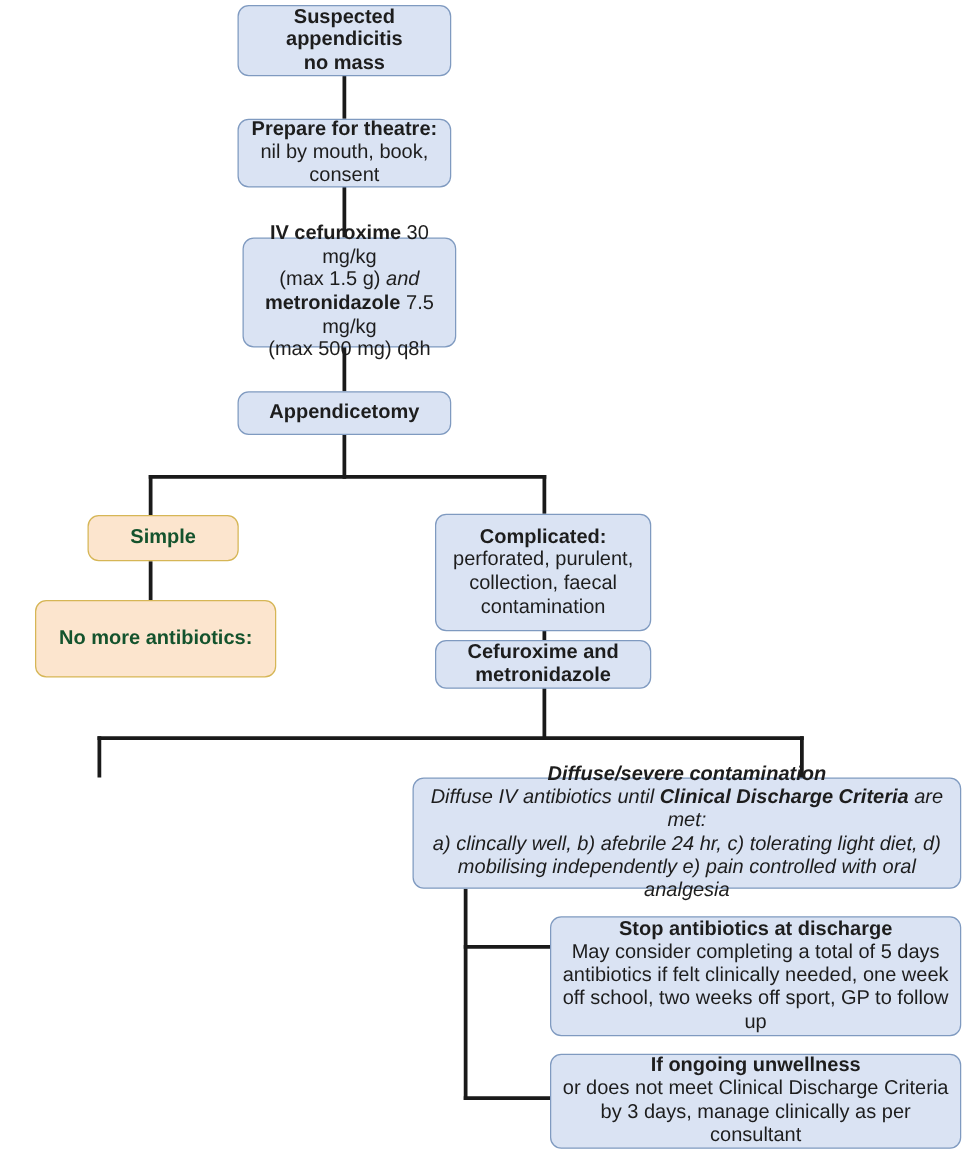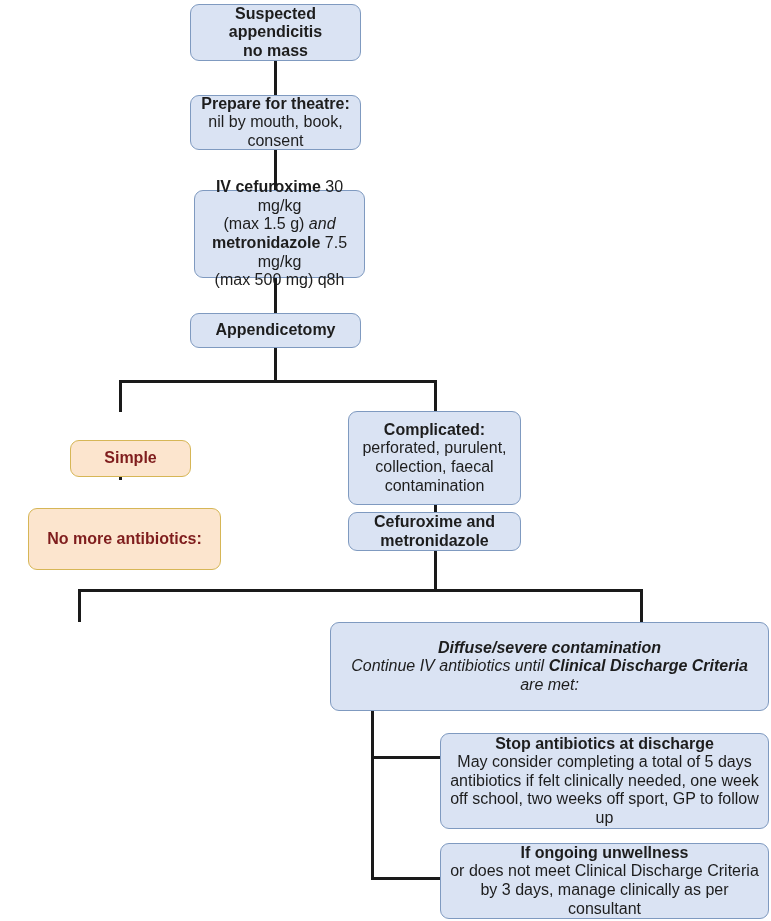--- a/index.html
+++ b/index.html
@@ -26,21 +26,21 @@
     display:flex;
     align-items:center;
     justify-content:center;
     text-align:center;
     line-height:1.16;
     font-size:16px;
     padding:4px 7px;
   }
   .node .txt{width:100%;}
   .node.blue{background:#dae3f3;border:1.3px solid #7f9ac0;color:#1d1d1d;}
-  .node.orange{background:#fce5ce;border:1.3px solid #d6b656;color:#7f1d1d;margin-top:28px;}
+  .node.orange{background:#fce5ce;border:1.3px solid #d6b656;color:#14532d;}
   b{font-weight:bold;}
   i{font-style:italic;}
 </style>
 </head>
 <body>
 
 <div id="canvas">
 
   <div class="ln v" style="left:274px;top:60px;height:35px;"></div>
   <div class="ln v" style="left:274px;top:149px;height:41px;"></div>
@@ -114,21 +114,22 @@
     <div class="txt">
       <b>Cefuroxime and</b><br>
       <b>metronidazole</b>
     </div>
   </div>
 
 
   <div class="node blue" style="left:330px;top:622px;width:439px;height:89px;font-style:italic;">
     <div class="txt">
       <b>Diffuse/severe contamination</b><br>
-      <span>Continue IV antibiotics until </span><b>Clinical Discharge Criteria</b><span> are met:</span><br>
+      <span>Diffuse IV antibiotics until </span><b>Clinical Discharge Criteria</b><span> are met:</span><br>
+      <span>a) clincally well, b) afebrile 24 hr, c) tolerating light diet, d) mobilising independently e) pain controlled with oral analgesia</span>
     </div>
   </div>
 
   <div class="node blue" style="left:440px;top:733px;width:329px;height:96px;">
     <div class="txt">
       <b>Stop antibiotics at discharge</b><br>
       <span>May consider completing a total of 5 days antibiotics if felt clinically needed, one week off school, two weeks off sport, GP to follow up</span>
     </div>
   </div>
 

